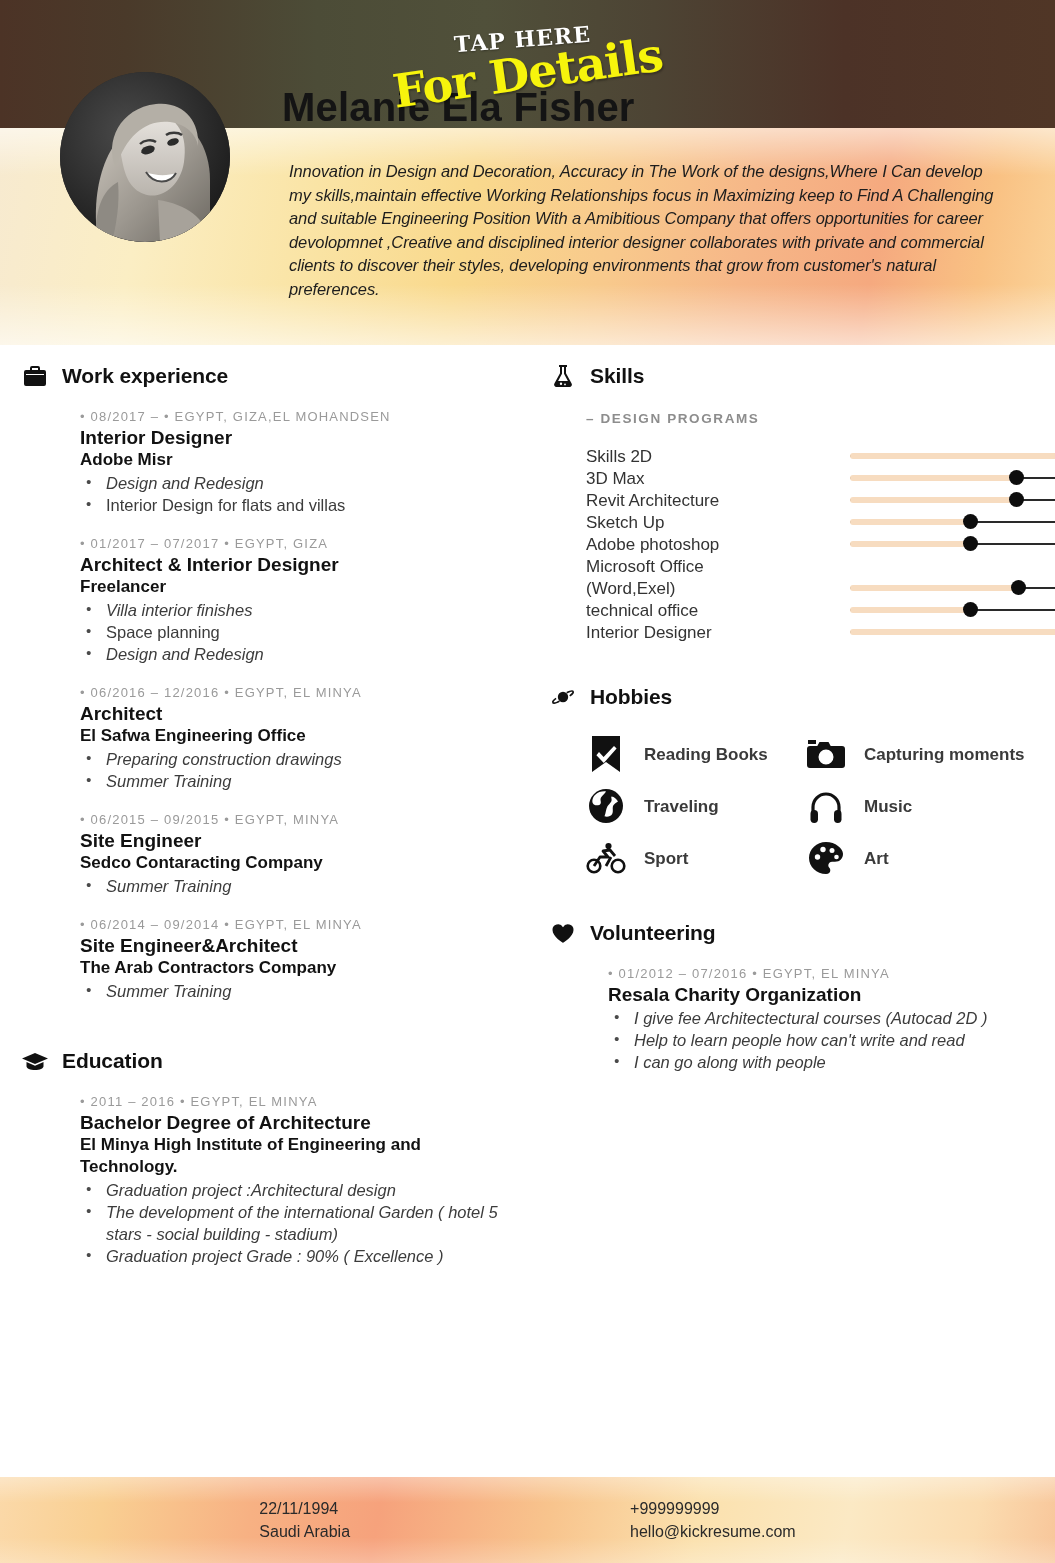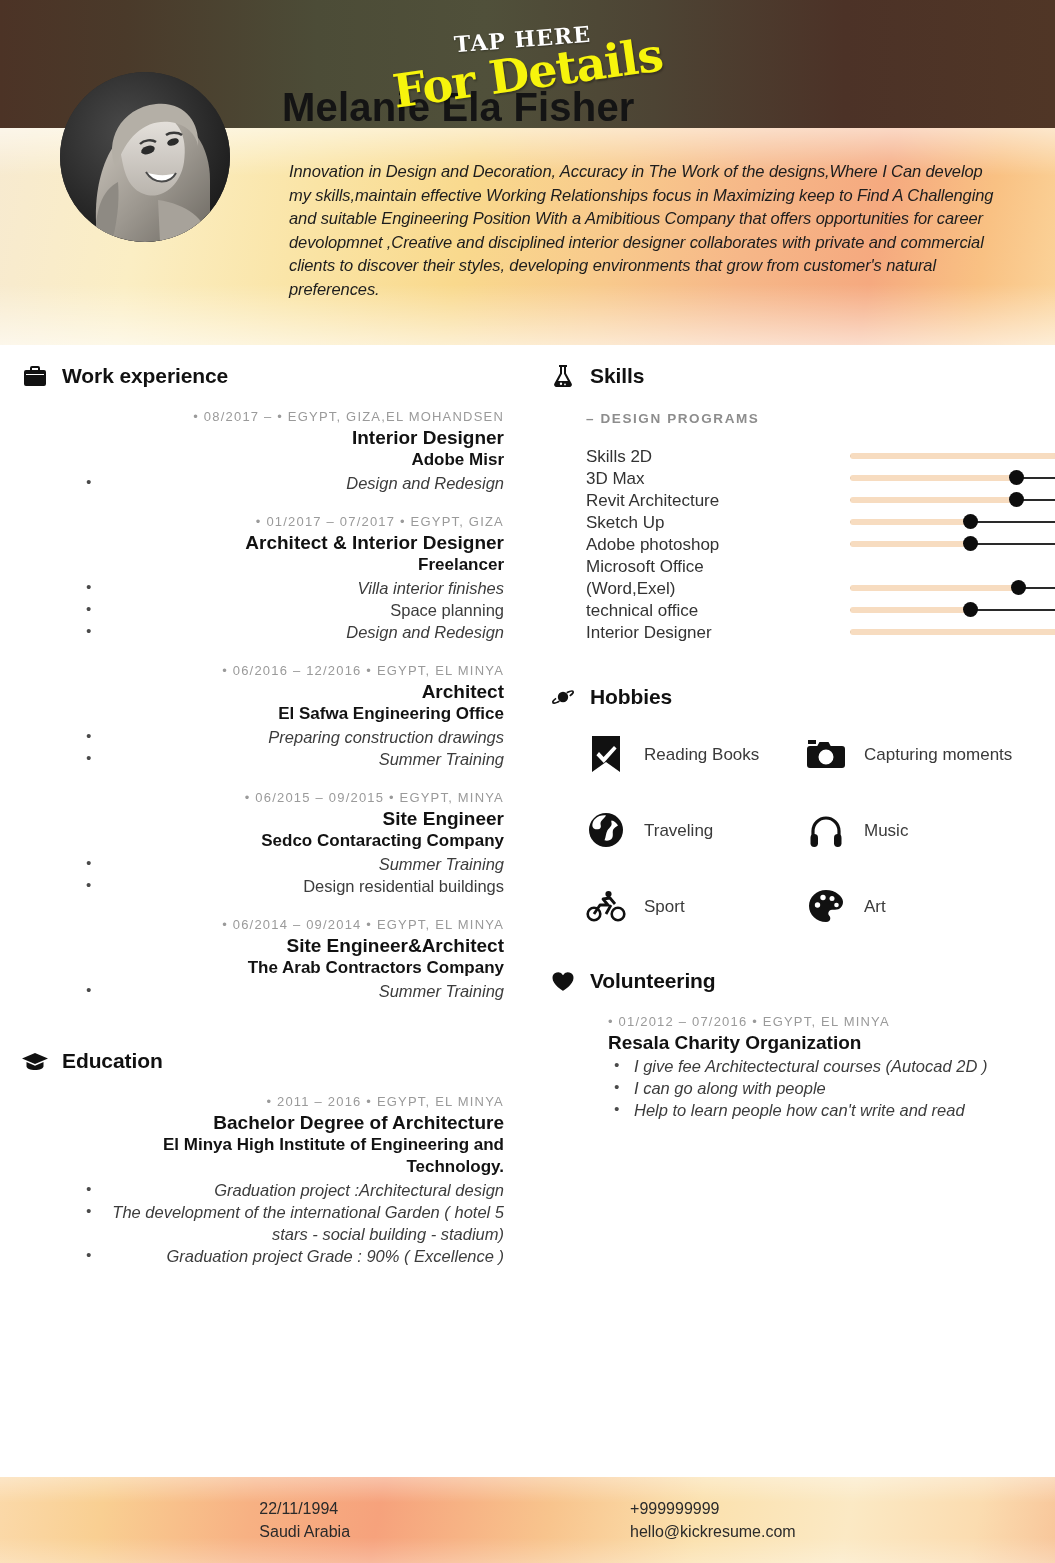--- a/index.html
+++ b/index.html
@@ -52,21 +52,21 @@
   }
 
   .summary {
     position:absolute; left:289px; top:160px; width:718px; z-index:3;
     font-size:16.5px; line-height:23.5px; font-style:italic;
     color:#1d1d1d; letter-spacing:-.1px;
   }
 
   
   .body-wrap { position:absolute; left:0; top:345px; width:1055px; height:1132px; background:#fff; }
-  .col-left  { position:absolute; left:0px;   top:0; width:528px;text-align:right; }
+  .col-left  { position:absolute; left:0px;   top:0; width:528px; }
   .col-right { position:absolute; left:528px; top:0; width:527px; }
 
   .section { position:relative; }
   .sec-head { display:flex; align-items:center; gap:14px; padding-left:22px; }
   .sec-head .ico { width:26px; height:26px; display:flex; align-items:center; justify-content:center; flex:0 0 26px; }
   .sec-head .ico svg { display:block; }
   .sec-title { font-size:21px; font-weight:700; color:#111; letter-spacing:-.1px; }
 
   .entries { padding-left:80px; padding-right:24px; }
   .entry { margin-top:20px; }
@@ -97,21 +97,21 @@
   .skill-row.tall { height:44px; }
   .skill-name { font-size:17px; color:#333; line-height:22px; white-space:pre-line; }
   .slider { position:absolute; left:264px; width:216px; height:10px; }
   .slider .track-bg { position:absolute; left:0; top:3px; width:216px; height:2px; background:#2a2a2a; }
   .slider .track-fill { position:absolute; left:0; top:1px; height:6px; background:#f7dcc0; border-radius:3px; }
   .slider .knob { position:absolute; top:-4px; width:15px; height:15px; border-radius:50%; background:#0d0d0d; }
 
   
   .hobbies-grid {
     padding-left:58px; margin-top:24px;
-    display:grid; grid-template-columns:220px 1fr; row-gap:36px;
+    display:grid; grid-template-columns:220px 1fr; row-gap:12px;font-weight:bold;
   }
   .hobby { display:flex; align-items:center; gap:18px; }
   .hobby .hico { width:40px; height:40px; flex:0 0 40px; display:flex; align-items:center; justify-content:center; }
   .hobby .hlabel { font-size:17px; color:#3a3a3a; line-height:21px; }
 
   
   .footer {
     position:absolute; left:0; top:1477px; width:1055px; height:86px;
     background:
       linear-gradient(180deg, rgba(255,255,255,0.35) 0%, rgba(255,255,255,0) 30%, rgba(255,255,255,0) 70%, rgba(255,255,255,0.25) 100%),
@@ -182,20 +182,21 @@
         </span>
         <span class="sec-title">Work experience</span>
       </div>
       <div class="entries" id="work-entries">
           <div class="entry">
             <div class="entry-meta">• 08/2017 – • EGYPT, GIZA,EL MOHANDSEN</div>
             <div class="entry-title">Interior Designer</div>
             <div class="entry-org">Adobe Misr</div>
             <ul>
               <li>Design and Redesign</li>
+              <li class="plain">Interior Design for flats and villas</li>
             </ul>
           </div>
           <div class="entry">
             <div class="entry-meta">• 01/2017 – 07/2017 • EGYPT, GIZA</div>
             <div class="entry-title">Architect &amp; Interior Designer</div>
             <div class="entry-org">Freelancer</div>
             <ul>
               <li>Villa interior finishes</li>
               <li class="plain">Space planning</li>
               <li>Design and Redesign</li>
@@ -209,21 +210,20 @@
               <li>Preparing construction drawings</li>
               <li>Summer Training</li>
             </ul>
           </div>
           <div class="entry">
             <div class="entry-meta">• 06/2015 – 09/2015 • EGYPT, MINYA</div>
             <div class="entry-title">Site Engineer</div>
             <div class="entry-org">Sedco Contaracting Company</div>
             <ul>
               <li>Summer Training</li>
-              <li class="plain">Design residential buildings</li>
             </ul>
           </div>
           <div class="entry">
             <div class="entry-meta">• 06/2014 – 09/2014 • EGYPT, EL MINYA</div>
             <div class="entry-title">Site Engineer&amp;Architect</div>
             <div class="entry-org">The Arab Contractors Company</div>
             <ul>
               <li>Summer Training</li>
             </ul>
           </div>
@@ -420,22 +420,22 @@
             </svg>
         </span>
         <span class="sec-title">Volunteering</span>
       </div>
       <div class="entries" id="volunteering-entries">
           <div class="entry">
             <div class="entry-meta">• 01/2012 – 07/2016 • EGYPT, EL MINYA</div>
             <div class="entry-title">Resala Charity Organization</div>
             <ul>
               <li>I give fee Architectectural courses (Autocad 2D )</li>
+              <li>Help to learn people how can't write and read</li>
               <li>I can go along with people</li>
-              <li>Help to learn people how can't write and read</li>
             </ul>
           </div>
         </div>
     </div>
 
   </div>
 </div>
 
 <div class="footer">
   <div class="foot-col">

